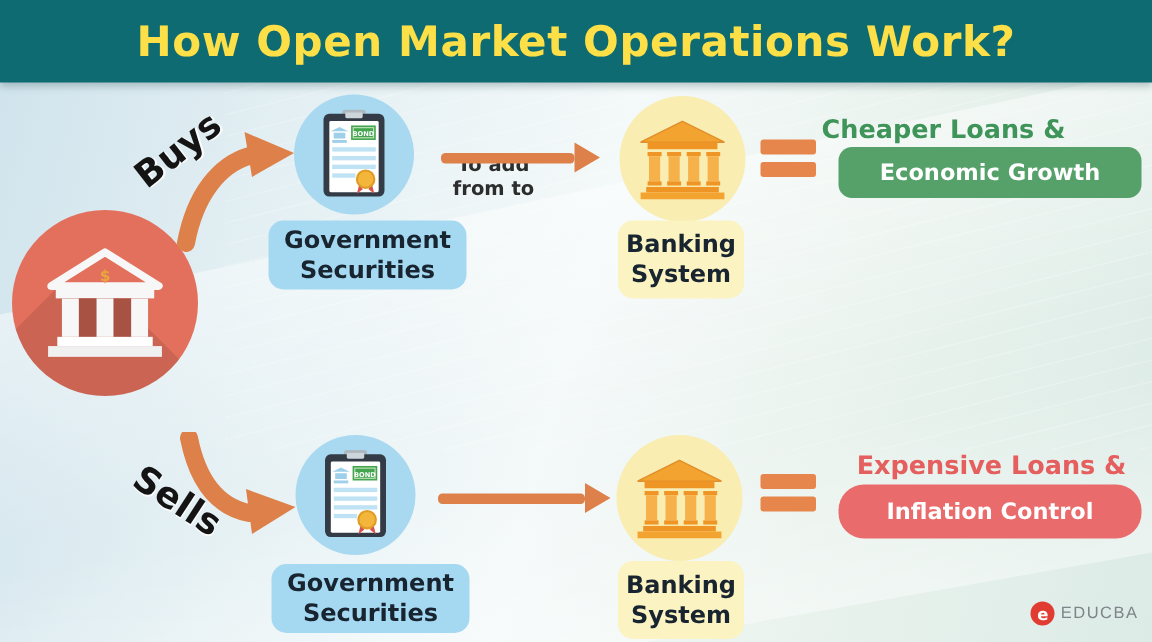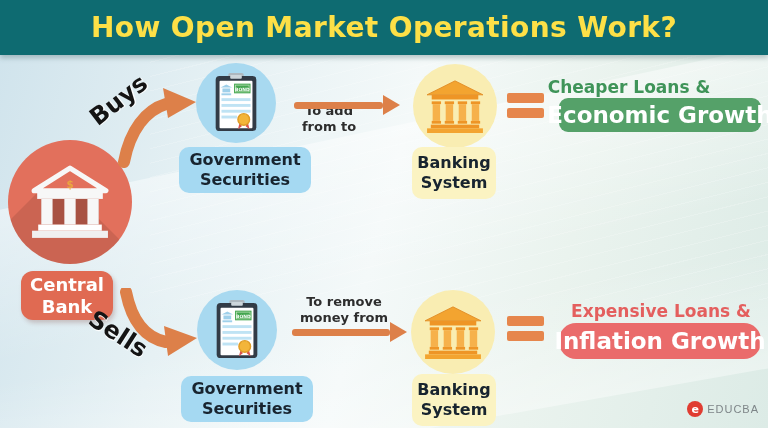--- a/index.html
+++ b/index.html
@@ -53,21 +53,21 @@
   .h-arrow { display: flex; align-items: center; }
   .h-arrow .shaft { height: 7px; background: #dd8049; border-radius: 3px; }
   .h-arrow .head { width: 0; height: 0; border-top: 10px solid transparent;
     border-bottom: 10px solid transparent; border-left: 17px solid #dd8049; }
   .equals { display: flex; flex-direction: column; gap: 5px; }
   .equals .bar { width: 37px; height: 10px; background: #e6864c; border-radius: 2px; }
   .result-label { width: 212px; text-align: center; font-size: 17px; font-weight: 800; white-space: nowrap; }
   .result-label.green { color: #3f9459; }
   .result-label.red { color: #e45f5e; }
   .result-box { width: 202px; height: 34px; display: flex; align-items: center; justify-content: center;
-    color: #ffffff; font-size: 23px; font-weight: 800; white-space: nowrap; }
+    color: #ffffff; font-size: 15px; font-weight: 800; white-space: nowrap; }
   .result-box.green { background: #55a169; border-radius: 9px; }
   .result-box.red { background: #ea6b6b; border-radius: 17px; height: 36px; }
   .logo { position: absolute; right: 9px; bottom: 11px; display: flex; align-items: center; gap: 4px; }
   .logo .e-icon { width: 16px; height: 16px; border-radius: 50%; background: #e03c31;
     color: #ffffff; font-size: 11px; font-weight: 800; display: flex;
     align-items: center; justify-content: center; line-height: 1; }
   .logo .logo-text { font-size: 11px; color: #7e8588; letter-spacing: 1px; font-weight: 400;
     font-family: "Liberation Sans", sans-serif; }
 </style>
 </head>
@@ -89,24 +89,20 @@
       <polygon points="39,3 74,25 4,25" fill="#e2705c" stroke="#f7f7f7" stroke-width="5" stroke-linejoin="round"></polygon>
       <text x="39" y="22" font-size="10" font-weight="bold" fill="#eaa63f" text-anchor="middle">$</text>
       <rect x="7" y="27" width="64" height="6" fill="#f7f7f7"></rect>
       <rect x="11" y="33" width="56" height="25" fill="#a85243"></rect>
       <rect x="11" y="33" width="11" height="25" fill="#f7f7f7"></rect>
       <rect x="33.5" y="33" width="11" height="25" fill="#f7f7f7"></rect>
       <rect x="56" y="33" width="11" height="25" fill="#f7f7f7"></rect>
       <rect x="8" y="58" width="62" height="6" fill="#ffffff"></rect>
       <rect x="2" y="64" width="74" height="7" fill="#f0f0f0"></rect>
     </svg>
-  </div>
-  <div class="abs pill cb-label" style="position:absolute;">
-    <span>Central</span>
-    <span>Bank</span>
   </div>
 
   <div class="abs action-word" style="left:86px; top:86px; transform:rotate(-38deg);">Buys</div>
 
   <svg class="abs" style="left:108px; top:78px;" viewBox="0 0 95 90" width="95" height="90">
     <path d="M 16 84 C 22 52 38 32 58 26" stroke="#dd8049" stroke-width="12" fill="none" stroke-linecap="round"></path>
     <polygon points="55,10 60,40 88,24" fill="#dd8049"></polygon>
   </svg>
 
   <div class="circle blue-circle" style="left:196px; top:63px;">
@@ -203,24 +199,20 @@
       <polygon points="27,50 25,58 29,55" fill="#d9534f"></polygon>
       <polygon points="35,50 37,58 33,55" fill="#d9534f"></polygon>
       <circle cx="31" cy="48" r="6" fill="#f3b53a" stroke="#e09c26" stroke-width="1.5"></circle>
     </svg>
   </div>
   <div class="abs pill blue-label" style="left:181px; top:376px;">
     <span>Government</span>
     <span>Securities</span>
   </div>
 
-  <div class="abs transfer-note" style="left:288px; top:294px; width:112px;">
-    <div>To remove</div>
-    <div>money from</div>
-  </div>
   <div class="abs h-arrow" style="left:292px; top:322px;">
     <div class="shaft" style="width:98px;"></div>
     <div class="head"></div>
   </div>
 
   <div class="circle yellow-circle" style="left:411px; top:290px;">
     <svg viewBox="0 0 64 58" width="60" height="54">
       <polygon points="32,2 62,17 2,17" fill="#f3a430" stroke="#e18f2a" stroke-width="1"></polygon>
       <rect x="7" y="17" width="50" height="5" fill="#ee9526"></rect>
       <rect x="7" y="24" width="10" height="3" fill="#ee9526"></rect>
@@ -243,20 +235,20 @@
     <span>Banking</span>
     <span>System</span>
   </div>
 
   <div class="abs equals" style="left:507px; top:316px;">
     <div class="bar"></div>
     <div class="bar"></div>
   </div>
 
   <div class="abs result-label red" style="left:555px; top:301px;">Expensive Loans &amp;</div>
-  <div class="abs result-box red" style="left:559px; top:323px;">Inflation Growth</div>
+  <div class="abs result-box red" style="left:559px; top:323px;">Inflation Control</div>
 
   <div class="logo">
     <span class="e-icon">e</span>
     <span class="logo-text">EDUCBA</span>
   </div>
 
 </div>
 
 </body></html>

